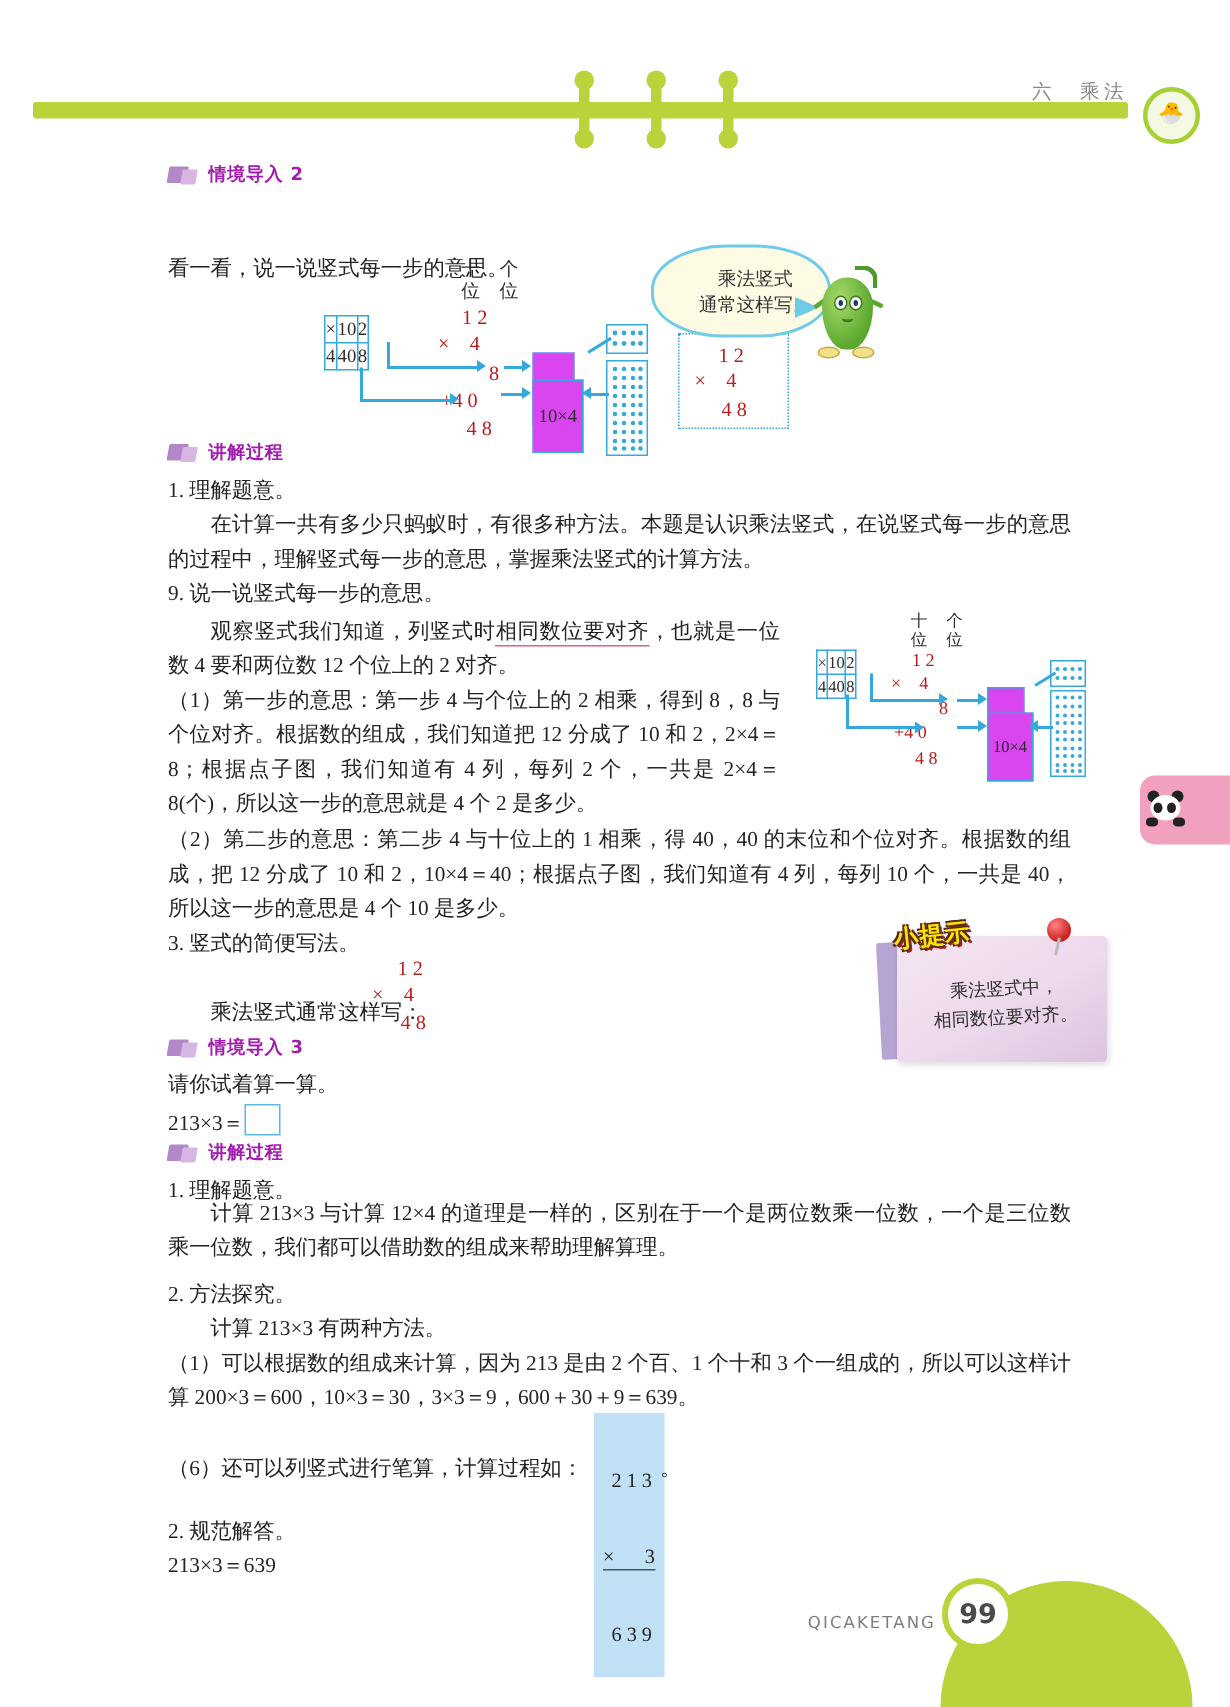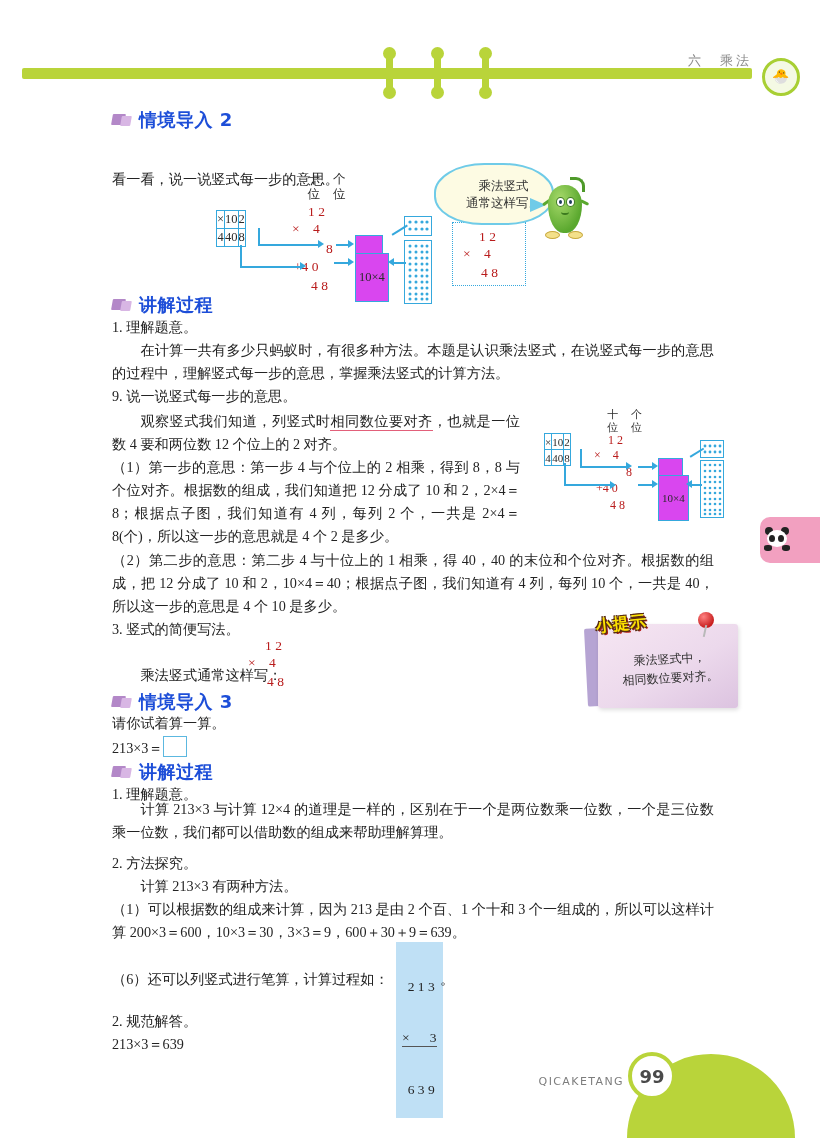--- a/index.html
+++ b/index.html
@@ -58,21 +58,21 @@
   .book-icon .b1 {
     position: absolute; left: 0; top: 1px; width: 13px; height: 11px;
     background: #b388c8; transform: skewX(-10deg); border-radius: 1px;
   }
   .book-icon .b2 {
     position: absolute; left: 9px; top: 3px; width: 10px; height: 10px;
     background: #d8b6e4; transform: skewX(-10deg); border-radius: 1px;
   }
   .sec-head .label {
     font-family: "DejaVu Sans", sans-serif;
-    font-size: 18px; font-weight: bold; color: #1d4ed8; letter-spacing: 0.5px;
+    font-size: 12px; font-weight: bold; color: #a21caf; letter-spacing: 0.5px;
   }
 
   .para {
     position: absolute;
     font-size: 14.2px; line-height: 23px;
     text-align: justify; text-justify: inter-ideograph;
     color: #232323;
   }
   .indent { text-indent: 2em; }
 

